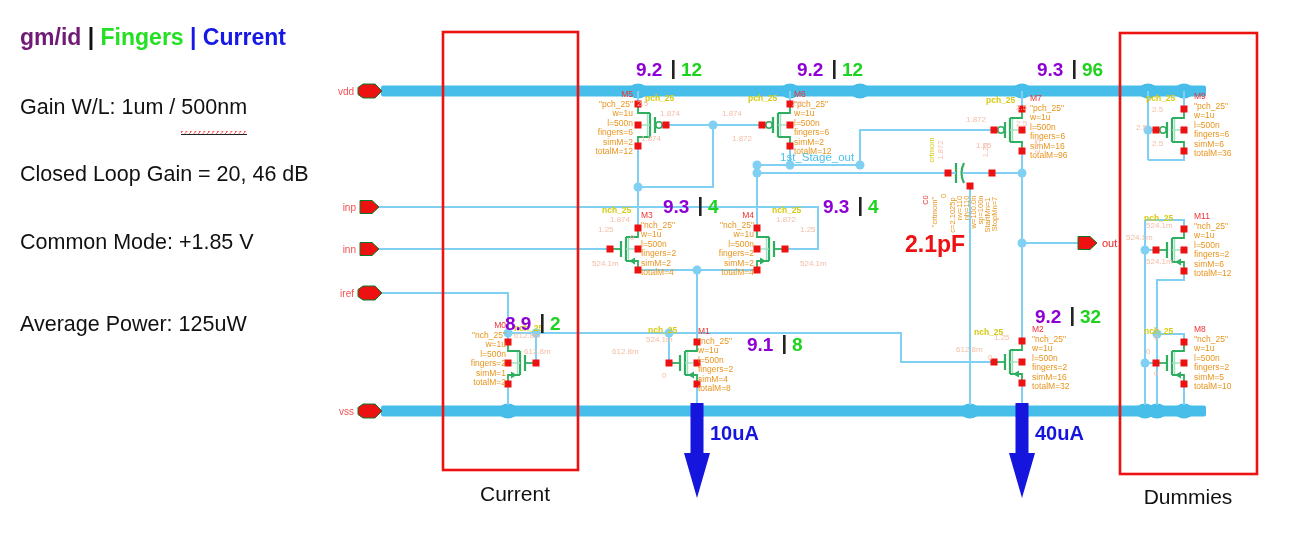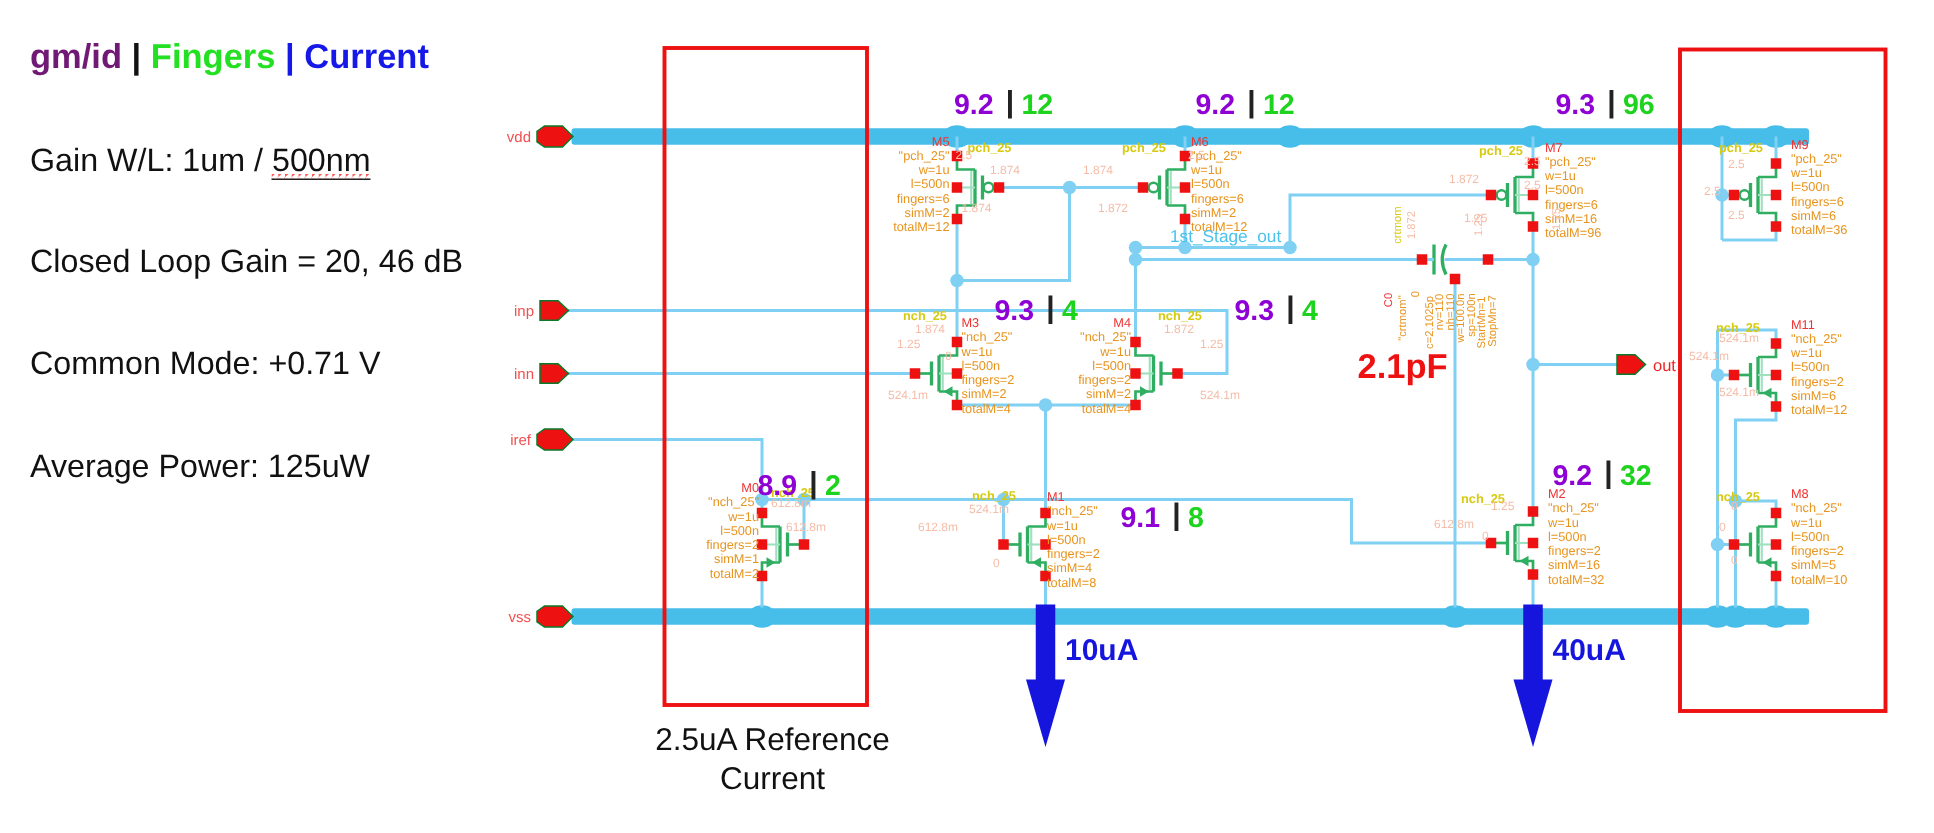--- a/index.html
+++ b/index.html
@@ -4,36 +4,36 @@
 <style>
   html,body{margin:0;padding:0;background:#ffffff;}
   .stage{position:relative;width:1289px;height:555px;background:#ffffff;overflow:hidden;
          font-family:"Liberation Sans",sans-serif;}
   .info{position:absolute;left:20px;top:0;width:420px;}
   .info-title{position:absolute;left:0;top:24px;font-size:23px;font-weight:bold;white-space:nowrap;}
   .info-line{position:absolute;left:0;font-size:21.5px;color:#111;white-space:nowrap;}
   .u-squiggle{border-bottom:1.6px solid #222;
      background-image:repeating-linear-gradient(135deg,#f55 0 1.4px,transparent 1.4px 4.5px);
      background-repeat:repeat-x;background-position:0 100%;background-size:4.5px 3px;
-     padding-bottom:0;text-align:center;}
+     padding-bottom:15px;text-align:center;}
   svg#schem{position:absolute;left:0;top:0;}
   .caption{position:absolute;font-size:21px;color:#111;text-align:center;white-space:nowrap;}
   text{font-family:"Liberation Sans",sans-serif;}
 </style>
 </head>
 <body>
 
 <div class="stage">
 
   <div class="info">
     <div class="info-title" id="title-parts"><span style="color: #701a75;">gm/id</span><span style="color: rgb(17, 17, 17);"> | </span><span style="color: rgb(35, 224, 35); margin-top: 38px;">Fingers</span><span style="color: rgb(21, 24, 230);"> | </span><span style="color: rgb(21, 24, 230);">Current</span></div>
     <div class="info-line" style="top:95px"><span>Gain W/L: 1um / </span><span class="u-squiggle">500nm</span></div>
     <div class="info-line" style="top:162px">Closed Loop Gain = 20, 46 dB</div>
-    <div class="info-line" style="top:230px">Common Mode: +0.71 V</div>
-    <div class="info-line" style="top:299px">Average Power: 125uW</div>
+    <div class="info-line" style="top:230px">Common Mode: +1.85 V</div>
+    <div class="info-line" style="top:312px">Average Power: 125uW</div>
   </div>
 
   <svg id="schem" width="1289" height="555" viewBox="0 0 1289 555">
       <rect x="381" y="85.5" width="825" height="11" fill="#47bde9" rx="2"></rect>
       <rect x="381" y="405.5" width="825" height="11" fill="#47bde9" rx="2"></rect>
       <ellipse cx="638" cy="91" rx="9.5" ry="7.5" fill="#47bde9"></ellipse>
       <ellipse cx="790" cy="91" rx="9.5" ry="7.5" fill="#47bde9"></ellipse>
       <ellipse cx="860" cy="91" rx="9.5" ry="7.5" fill="#47bde9"></ellipse>
       <ellipse cx="1022" cy="91" rx="9.5" ry="7.5" fill="#47bde9"></ellipse>
       <ellipse cx="1148" cy="91" rx="9.5" ry="7.5" fill="#47bde9"></ellipse>
@@ -472,17 +472,17 @@
         <text x="710" y="440" fill="#1515dd" font-size="20" text-anchor="start" font-weight="bold">10uA</text>
       </g>
       <g>
         <rect x="1015.5" y="403" width="13" height="52" fill="#1515dd"></rect>
         <polygon points="1009 453 1035 453 1022 498" fill="#1515dd"></polygon>
         <text x="1035" y="440" fill="#1515dd" font-size="20" text-anchor="start" font-weight="bold">40uA</text>
       </g>
     </svg>
 
   <div class="caption" style="left:415px;top:481px;width:200px;line-height:26px;">
-    <div>2.5uA Reference</div>
     <div>Current</div>
   </div>
+  <div class="caption" style="left:1108px;top:485px;width:160px;">Dummies</div>
 
 </div>
 
 </body></html>

